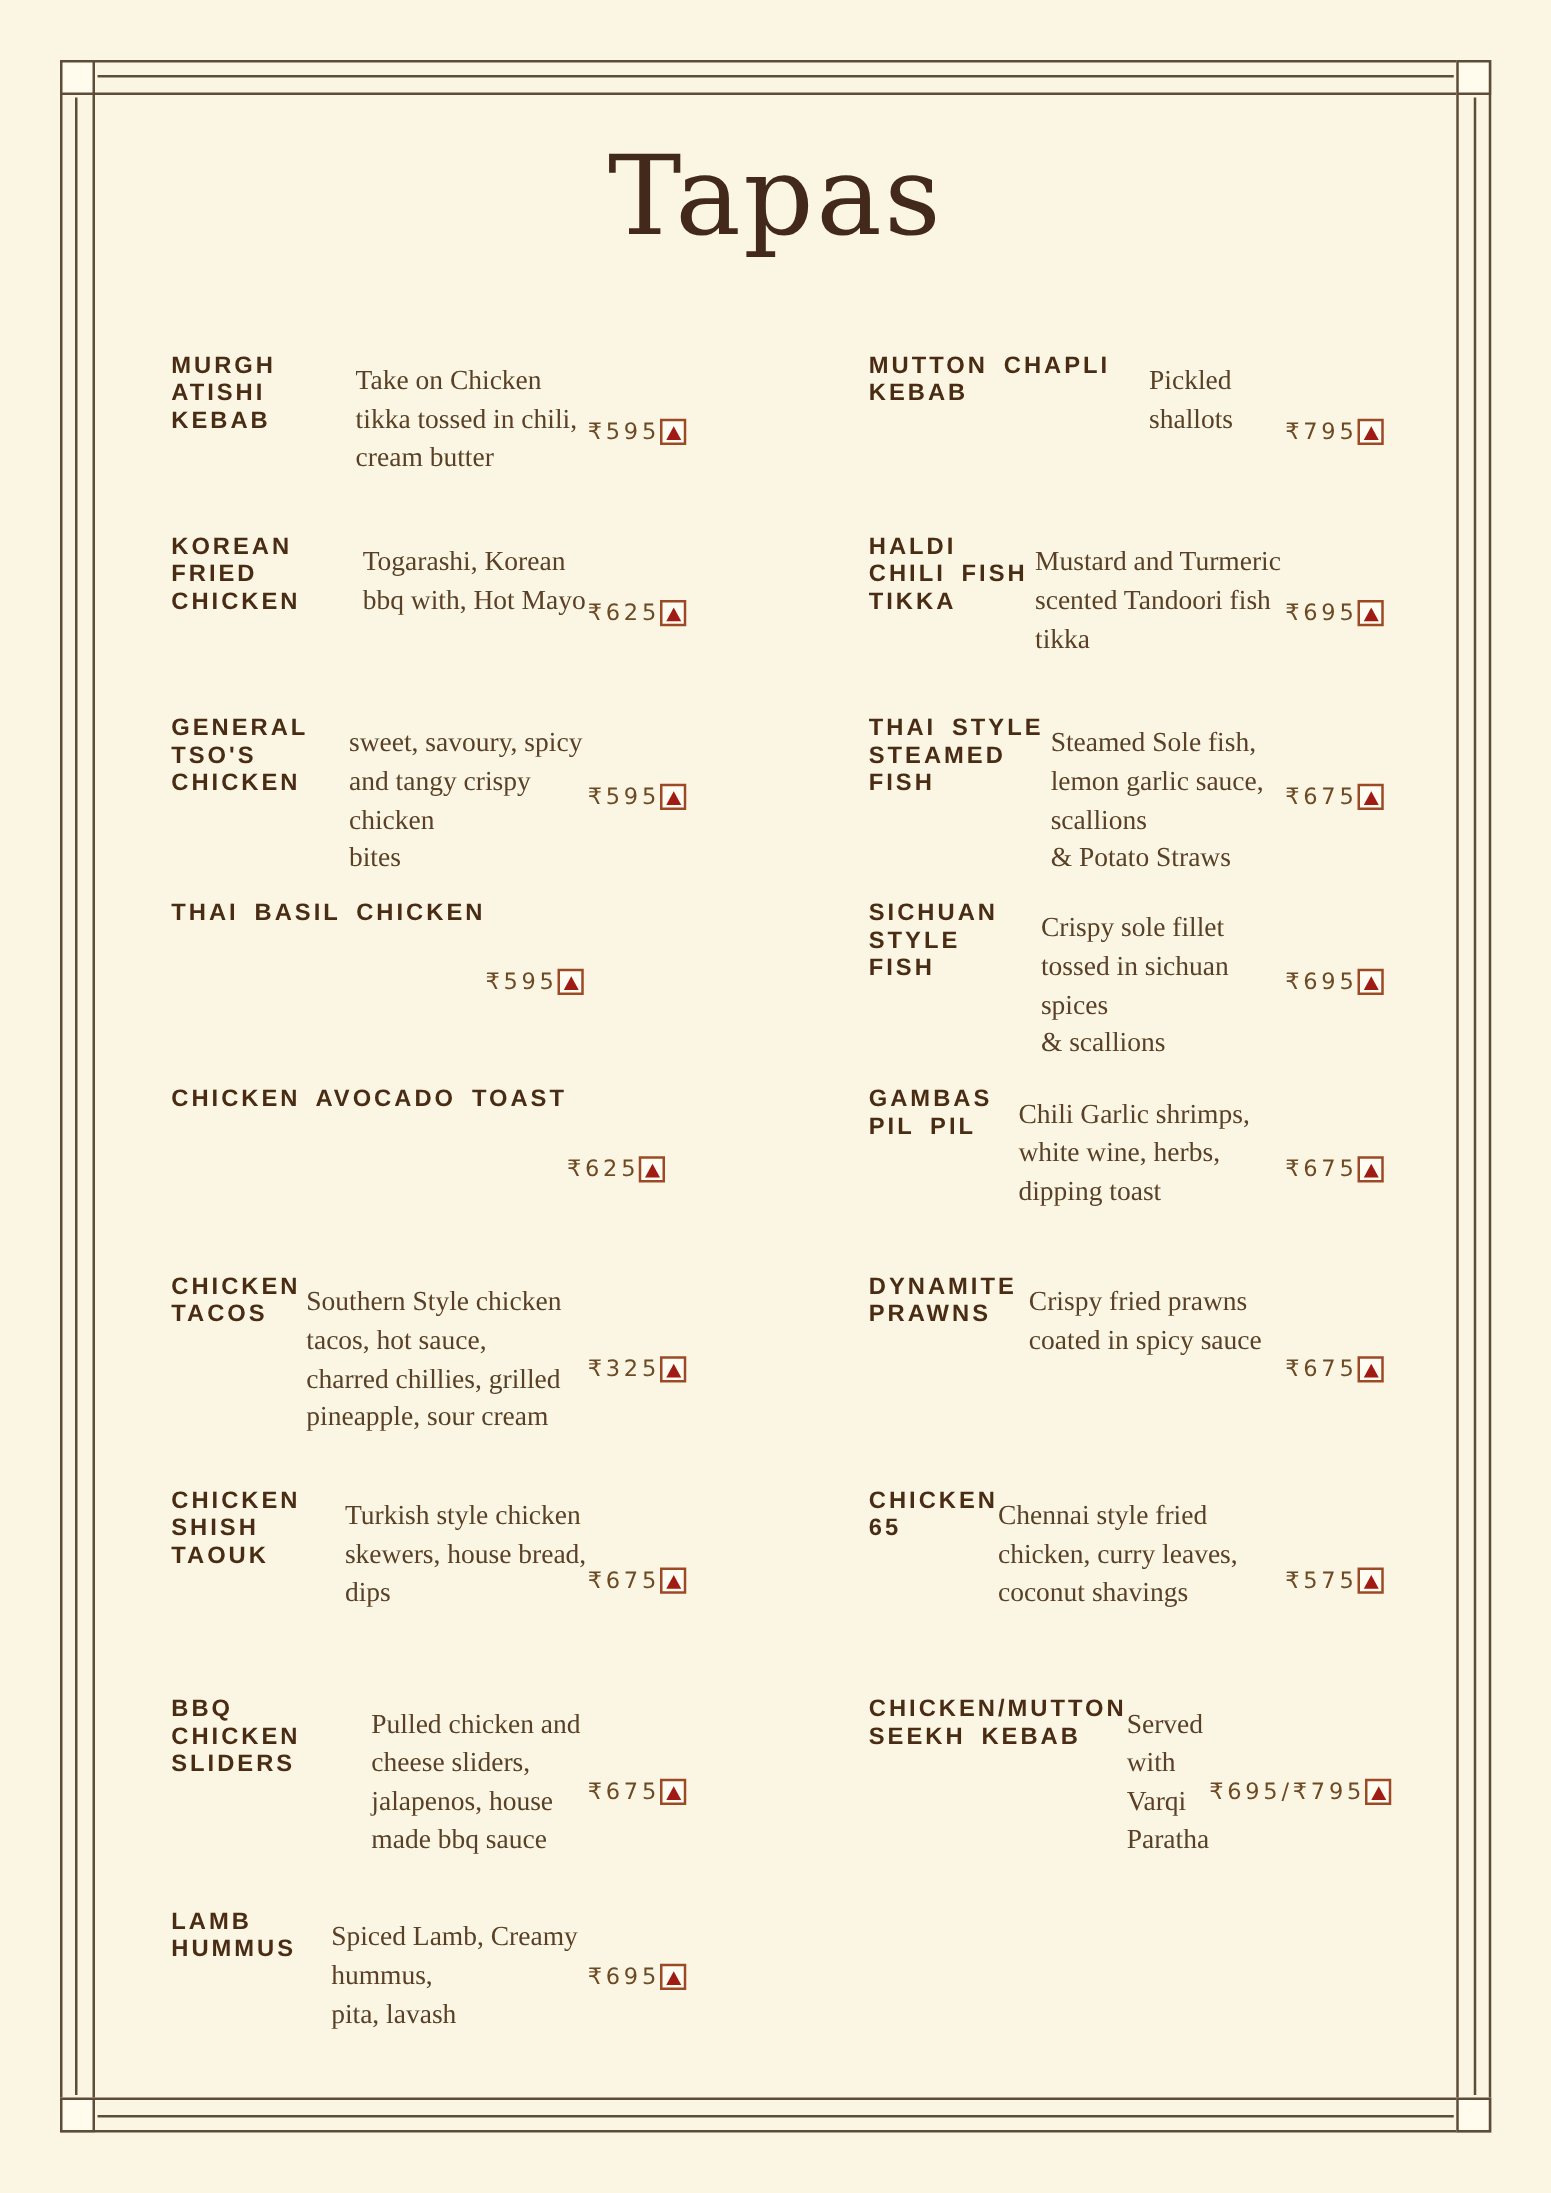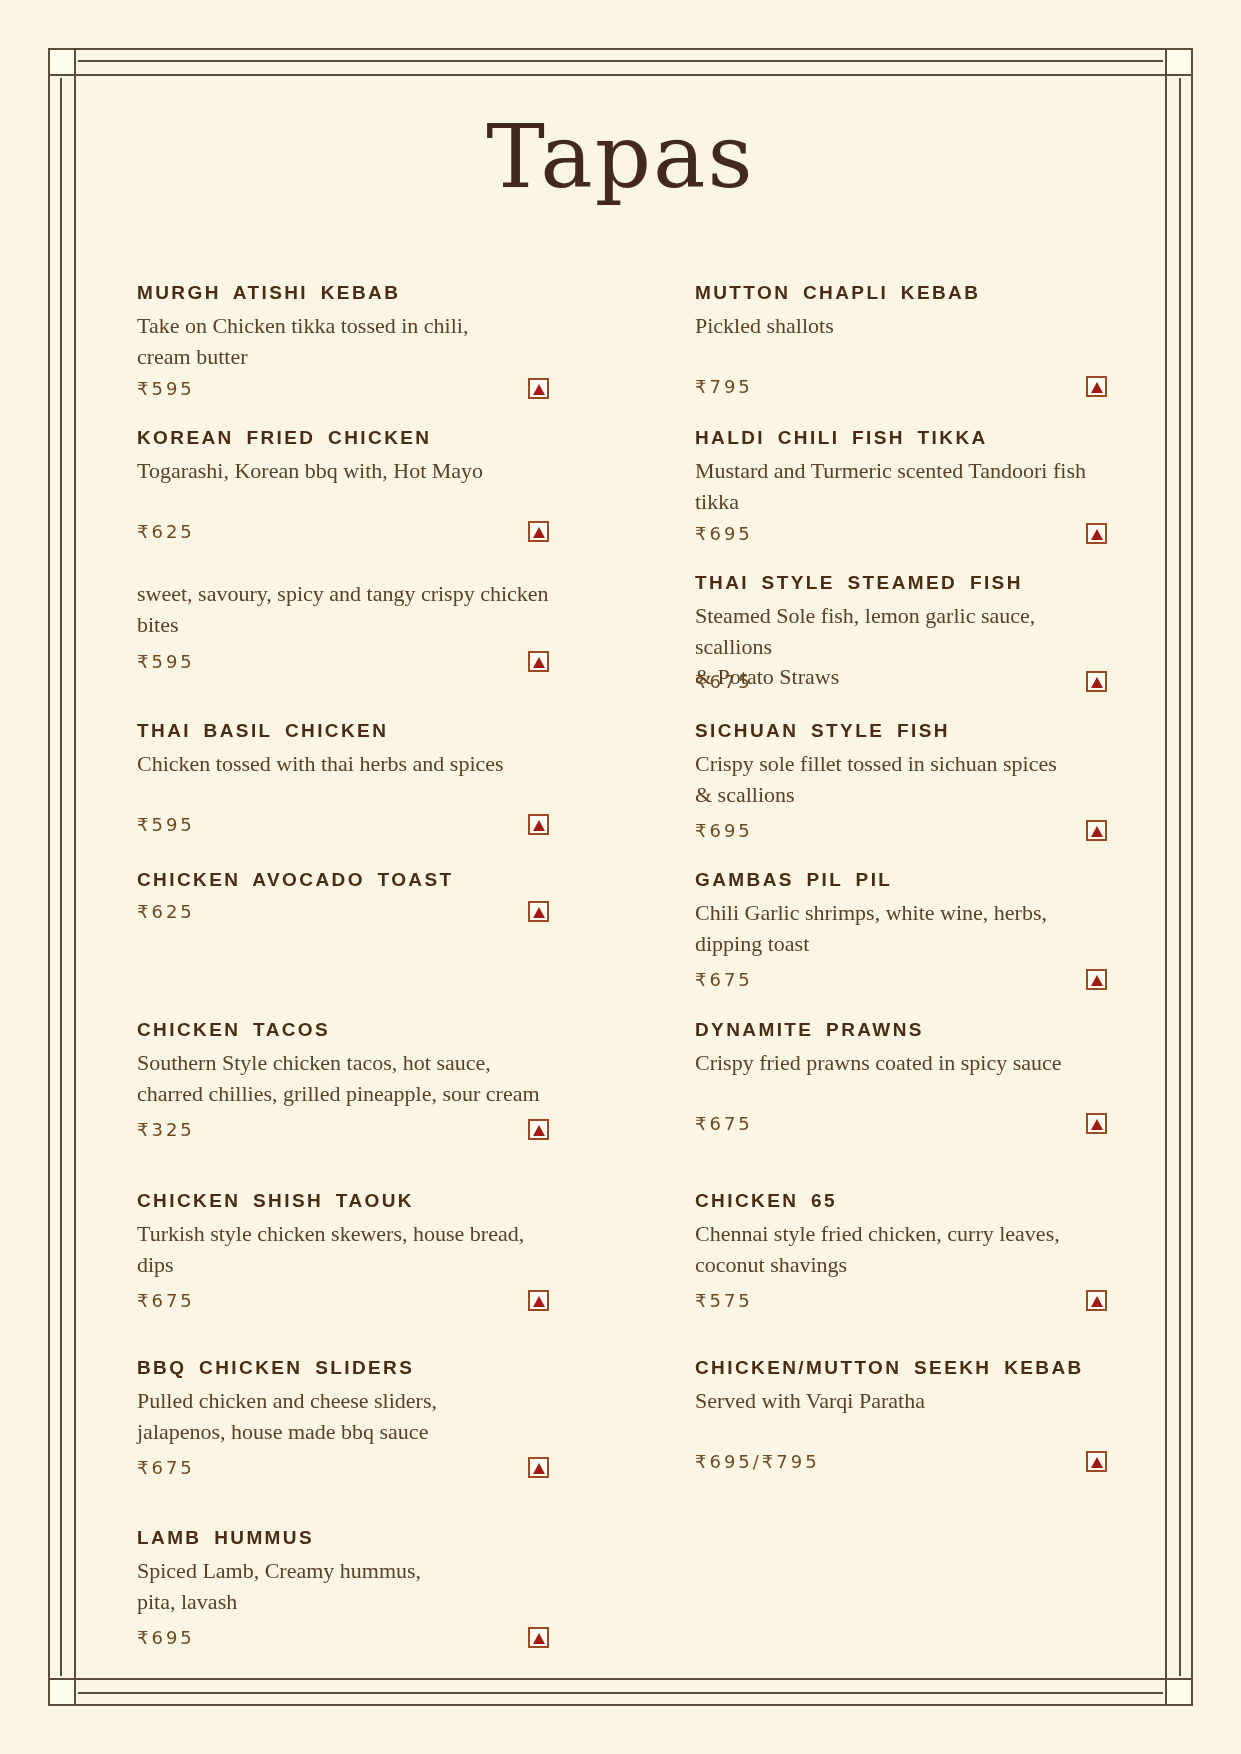--- a/index.html
+++ b/index.html
@@ -37,21 +37,21 @@
     font-family:"DejaVu Serif",serif;font-weight:400;
     font-size:88px;color:#43291B;letter-spacing:2px;
   }
   .menu{
     display:grid;
     grid-template-columns:412px 412px;
     grid-template-rows:117px 117px 120px 121px 122px 143px 139px 142px auto;
     column-gap:146px;row-gap:28px;
     margin:66px 0 0 137px;
   }
-  .item{display:flex;flex-direction:column;align-items:stretch;}
+  .item{display:flex;flex-direction:row;align-items:stretch;}
   .item-name{
     margin:0;font-weight:700;font-size:19px;line-height:1.15;
     letter-spacing:2.4px;word-spacing:5px;color:var(--heading);
     font-family:"Liberation Sans",sans-serif;
   }
   .item-desc{
     margin:7px 0 0;white-space:pre-line;min-height:55px;
     font-family:"Liberation Serif",serif;
     font-size:22px;line-height:1.4;color:var(--desc);
   }
@@ -127,20 +127,21 @@
       <p class="item-desc">Mustard and Turmeric scented Tandoori fish tikka</p>
       <div class="price-row">
         <span class="price">₹695</span>
         <span class="nonveg">
             <i></i>
           </span>
       </div>
     </div>
 
     <div class="item">
+      <h3 class="item-name">GENERAL TSO'S CHICKEN</h3>
       <p class="item-desc">sweet, savoury, spicy and tangy crispy chicken
 bites</p>
       <div class="price-row">
         <span class="price">₹595</span>
         <span class="nonveg">
             <i></i>
           </span>
       </div>
     </div>
     <div class="item">
@@ -150,21 +151,20 @@
       <div class="price-row">
         <span class="price">₹675</span>
         <span class="nonveg">
             <i></i>
           </span>
       </div>
     </div>
 
     <div class="item">
       <h3 class="item-name">THAI BASIL CHICKEN</h3>
-      <p class="item-desc">Chicken tossed with thai herbs and spices</p>
       <div class="price-row">
         <span class="price">₹595</span>
         <span class="nonveg">
             <i></i>
           </span>
       </div>
     </div>
     <div class="item">
       <h3 class="item-name">SICHUAN STYLE FISH</h3>
       <p class="item-desc">Crispy sole fillet tossed in sichuan spices

